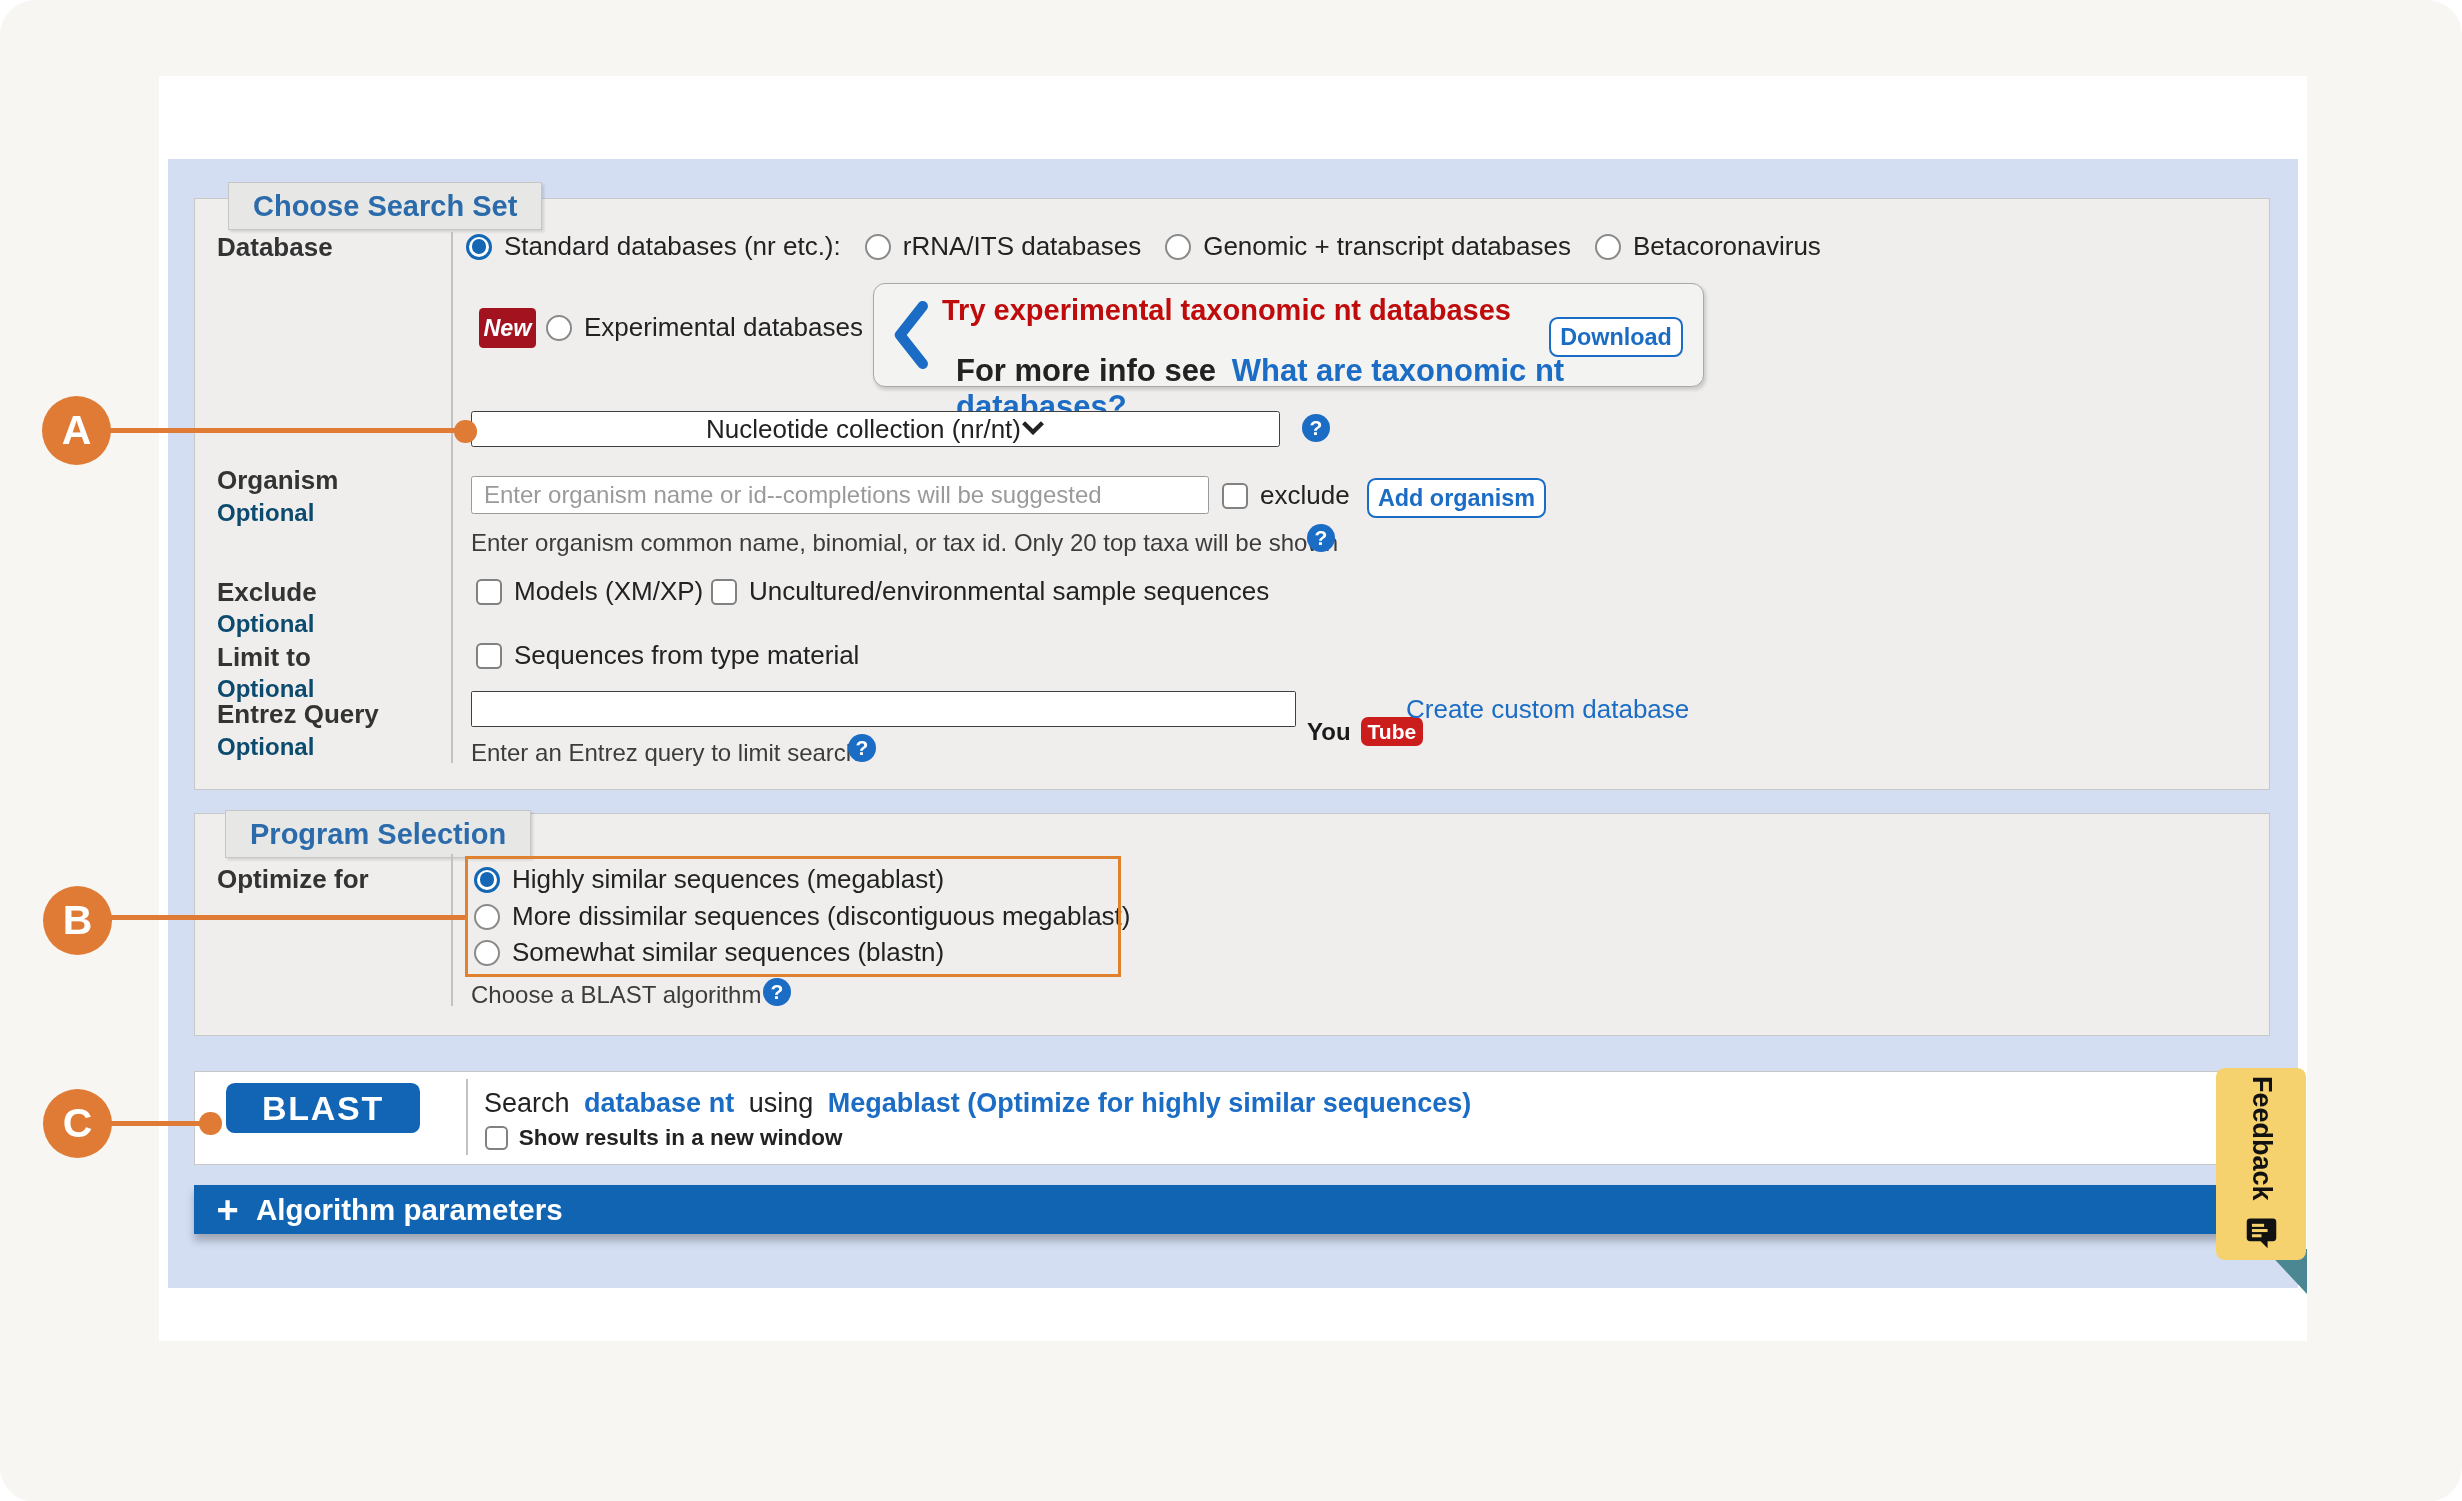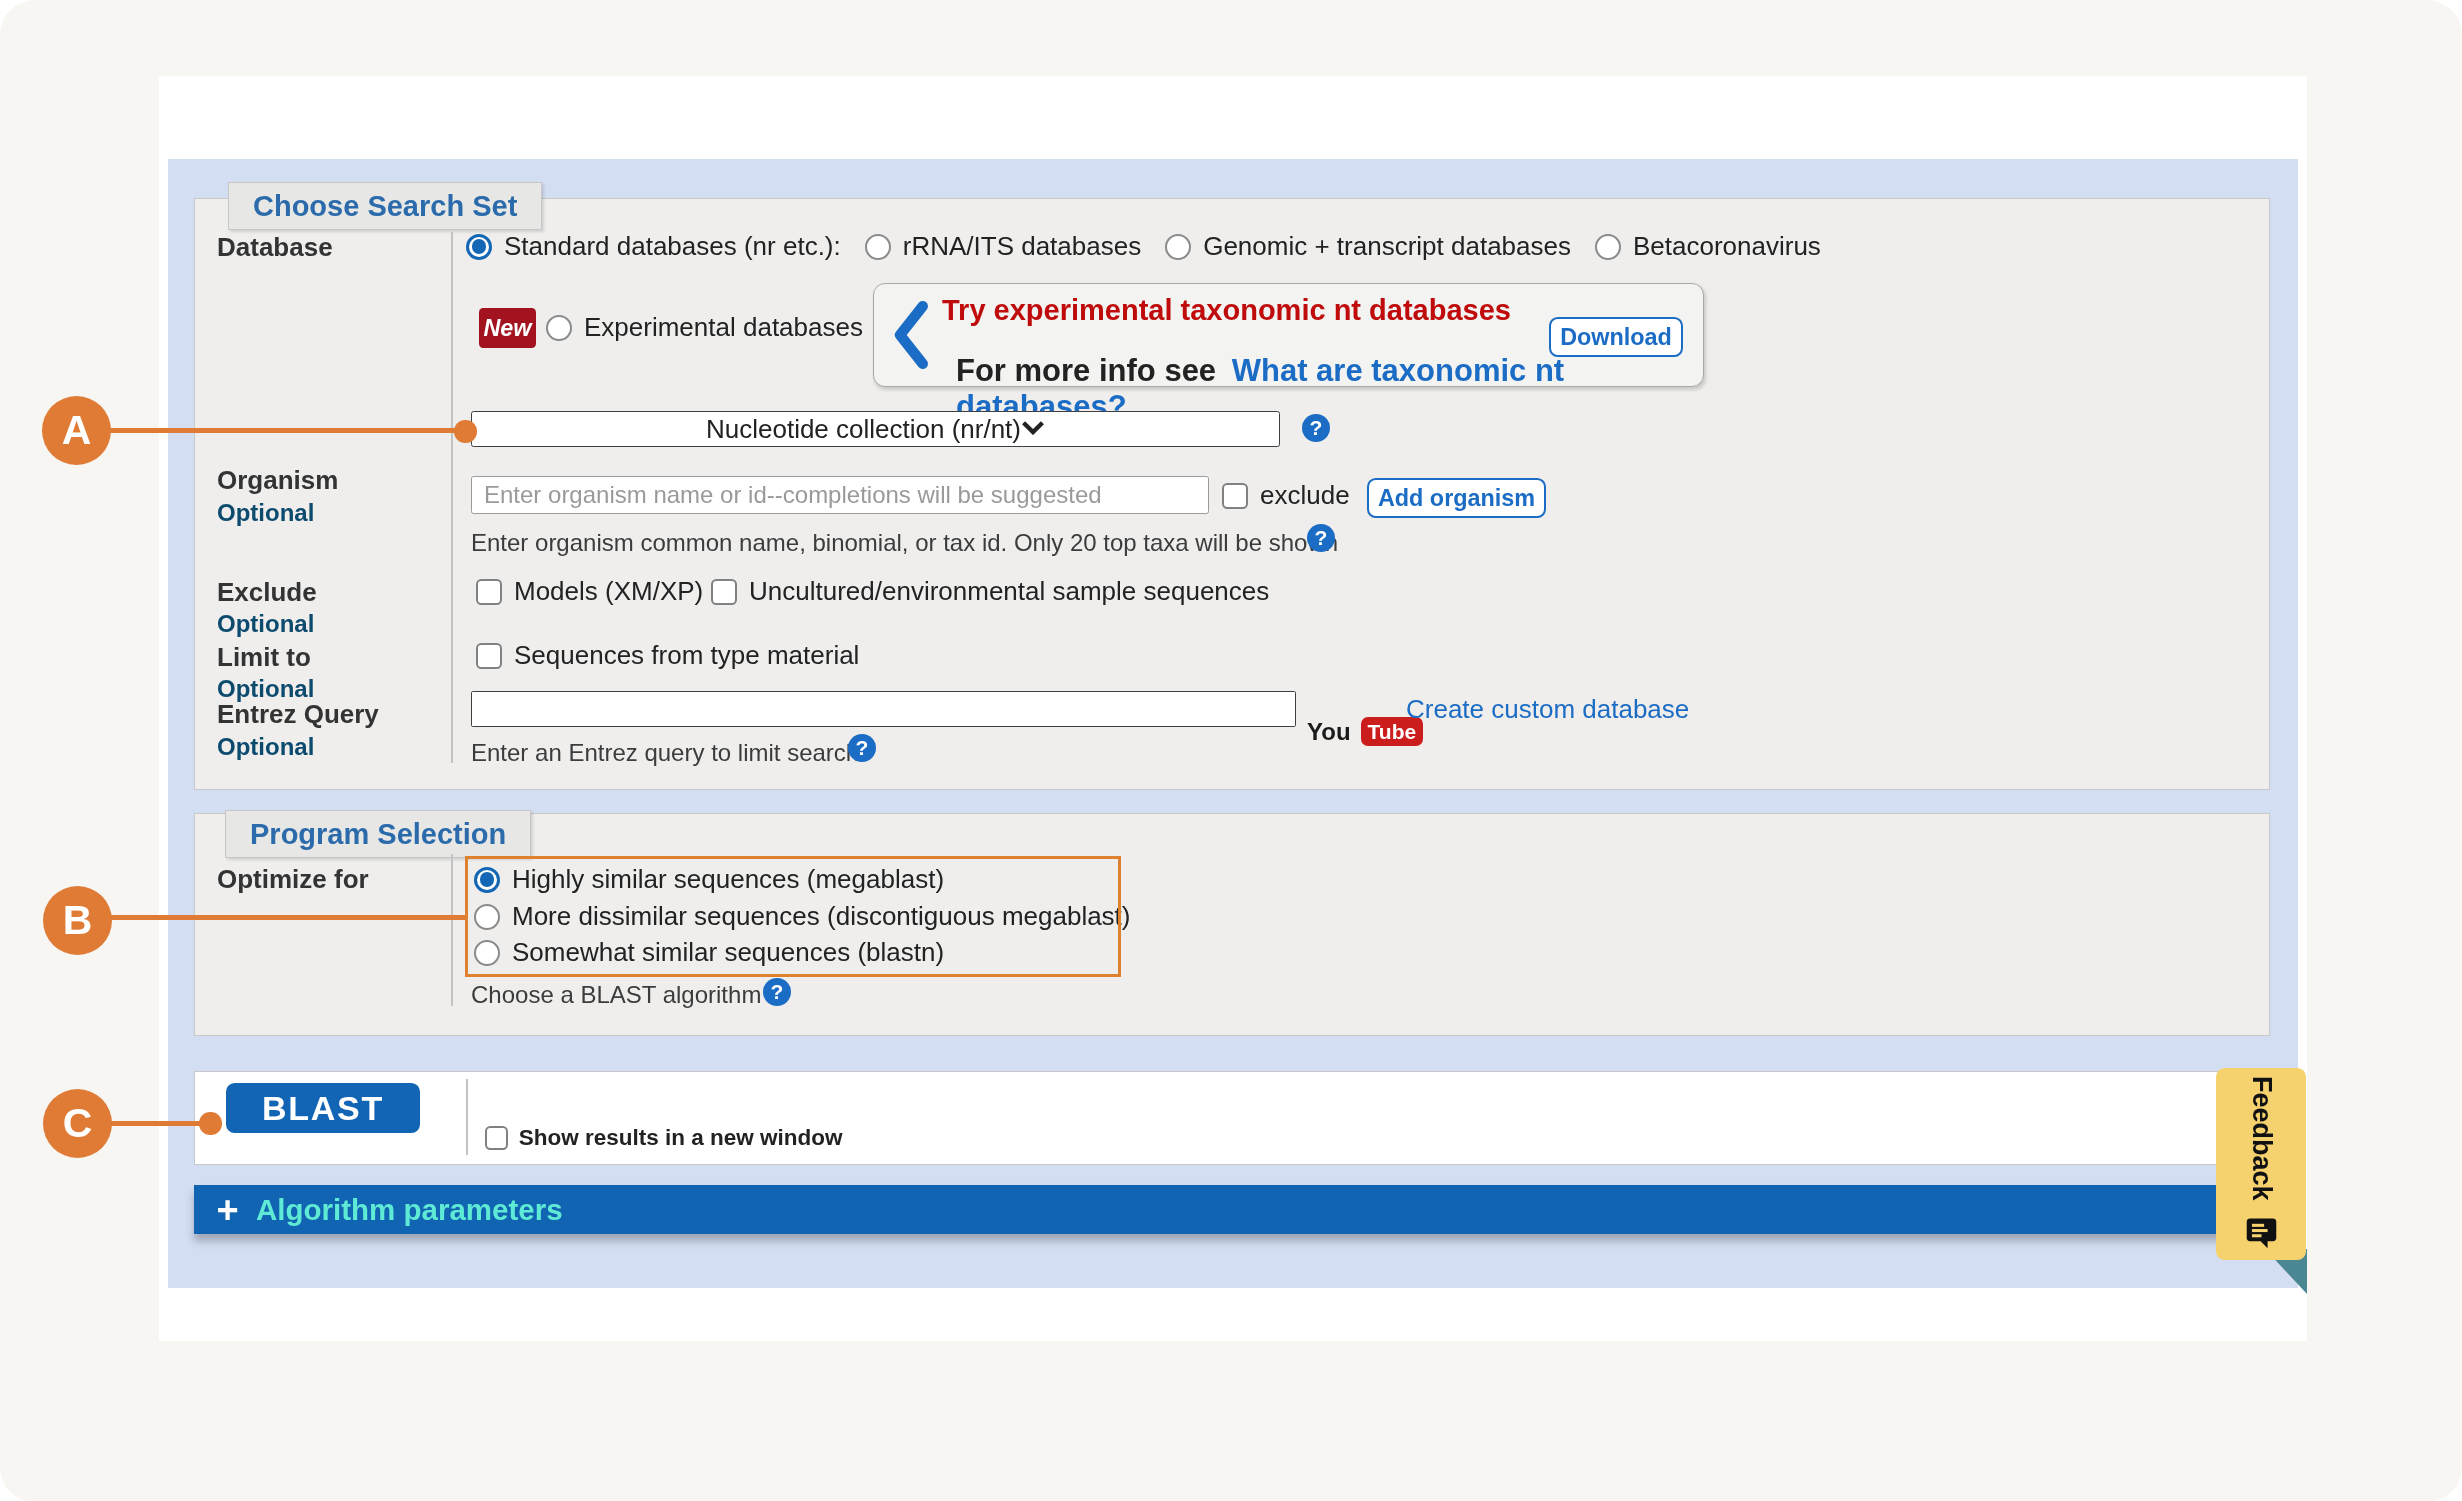--- a/index.html
+++ b/index.html
@@ -166,29 +166,35 @@
   </div>
 
   <div class="abs help" style="left:471px;top:981px;">Choose a BLAST algorithm</div>
   <span class="abs q" style="left:763px;top:978px;"></span>
   <div class="abs vline" style="left:451px;top:854px;height:152px;"></div>
 
   <div class="abs" style="left:194px;top:1071px;width:2074px;height:94px;background:#fff;border:1.7px solid #c8c8c8;box-sizing:border-box;"></div>
   <div class="abs" style="left:226px;top:1083px;width:194px;height:50px;background:#1265b4;border-radius:8.7px;color:#fff;
        font-weight:bold;font-size:34px;letter-spacing:1.7px;display:flex;align-items:center;justify-content:center;">BLAST</div>
   <div class="abs vline" style="left:466px;top:1079px;height:76px;"></div>
+  <div class="abs" style="left:484px;top:1088px;font-size:27px;">
+    <span style="margin-right: 7px;">Search</span>
+    <span class="link" style="font-weight: bold; margin-right: 7px;">database nt</span>
+    <span style="margin-right: 7px;">using</span>
+    <span class="link" style="font-weight: bold; margin-right: 7px;">Megablast (Optimize for highly similar sequences)</span>
+  </div>
   <div class="abs opt" style="left:485px;top:1125px;gap:10.4px;">
     <span class="cb" style="width:23.4px;height:23.4px;"></span>
     <span style="font-size:22.5px;font-weight:bold;color:#222;">Show results in a new window</span>
   </div>
 
   <div class="abs" style="left:194px;top:1185px;width:2074px;height:49px;background:#1164b2;display:flex;align-items:center;
        box-shadow:0 7px 7.8px rgba(0,0,0,.25);">
     <span style="color:#fff;font-size:38px;font-weight:bold;margin-left:22.5px;line-height:0;">+</span>
-    <span style="color:#5eead4;font-size:29.5px;font-weight:bold;margin-left:17.3px;">Algorithm parameters</span>
+    <span style="color:#ffffff;font-size:29.5px;font-weight:bold;margin-left:17.3px;">Algorithm parameters</span>
   </div>
 
   <div class="abs" style="left:2265px;top:1249px;width:0;height:0;border-left:42px solid transparent;
        border-top:45px solid #4b8793;z-index:24;"></div>
   <div class="abs" style="left:2216px;top:1068px;width:90px;height:192px;background:#f6d26f;border-radius:8.7px;z-index:25;
        display:flex;flex-direction:column;align-items:center;justify-content:center;gap:15.6px;">
     <span style="writing-mode:vertical-rl;font-size:27px;font-weight:bold;color:#111;">Feedback</span>
     <span>
       <svg width="35" height="33" viewBox="0 0 40 38">
         <path d="M3 3 h30 a4 4 0 0 1 4 4 v18 a4 4 0 0 1 -4 4 h-14 l8 8 v-8 h-20 a4 4 0 0 1 -4 -4 v-18 a4 4 0 0 1 4 -4 z" fill="#111"></path>

